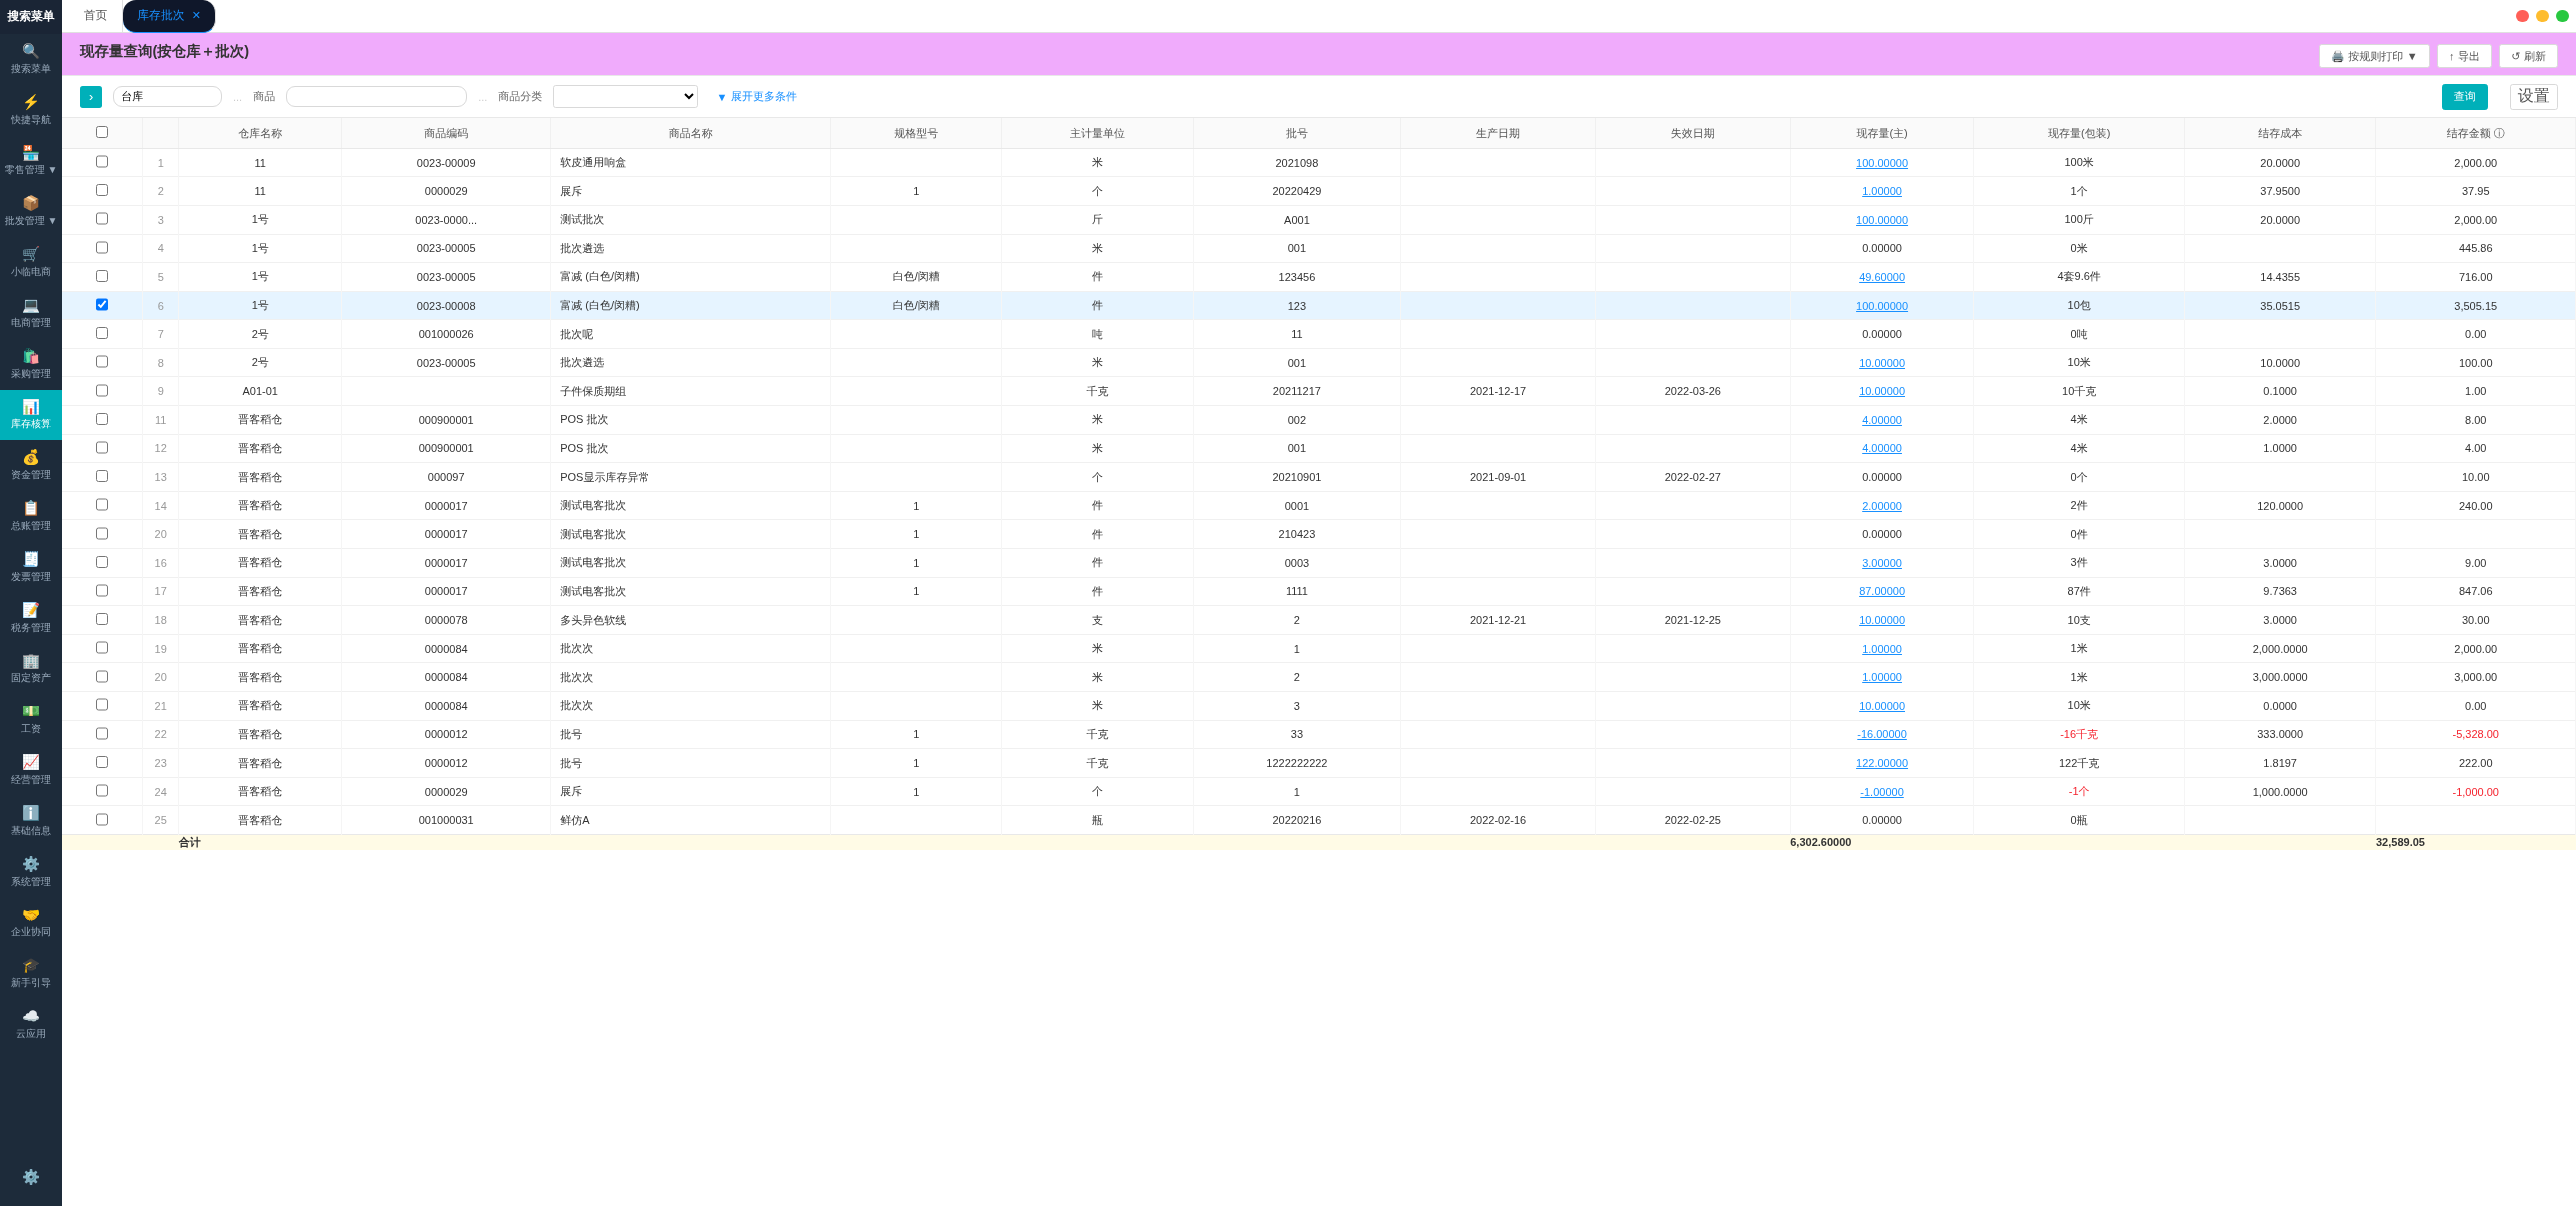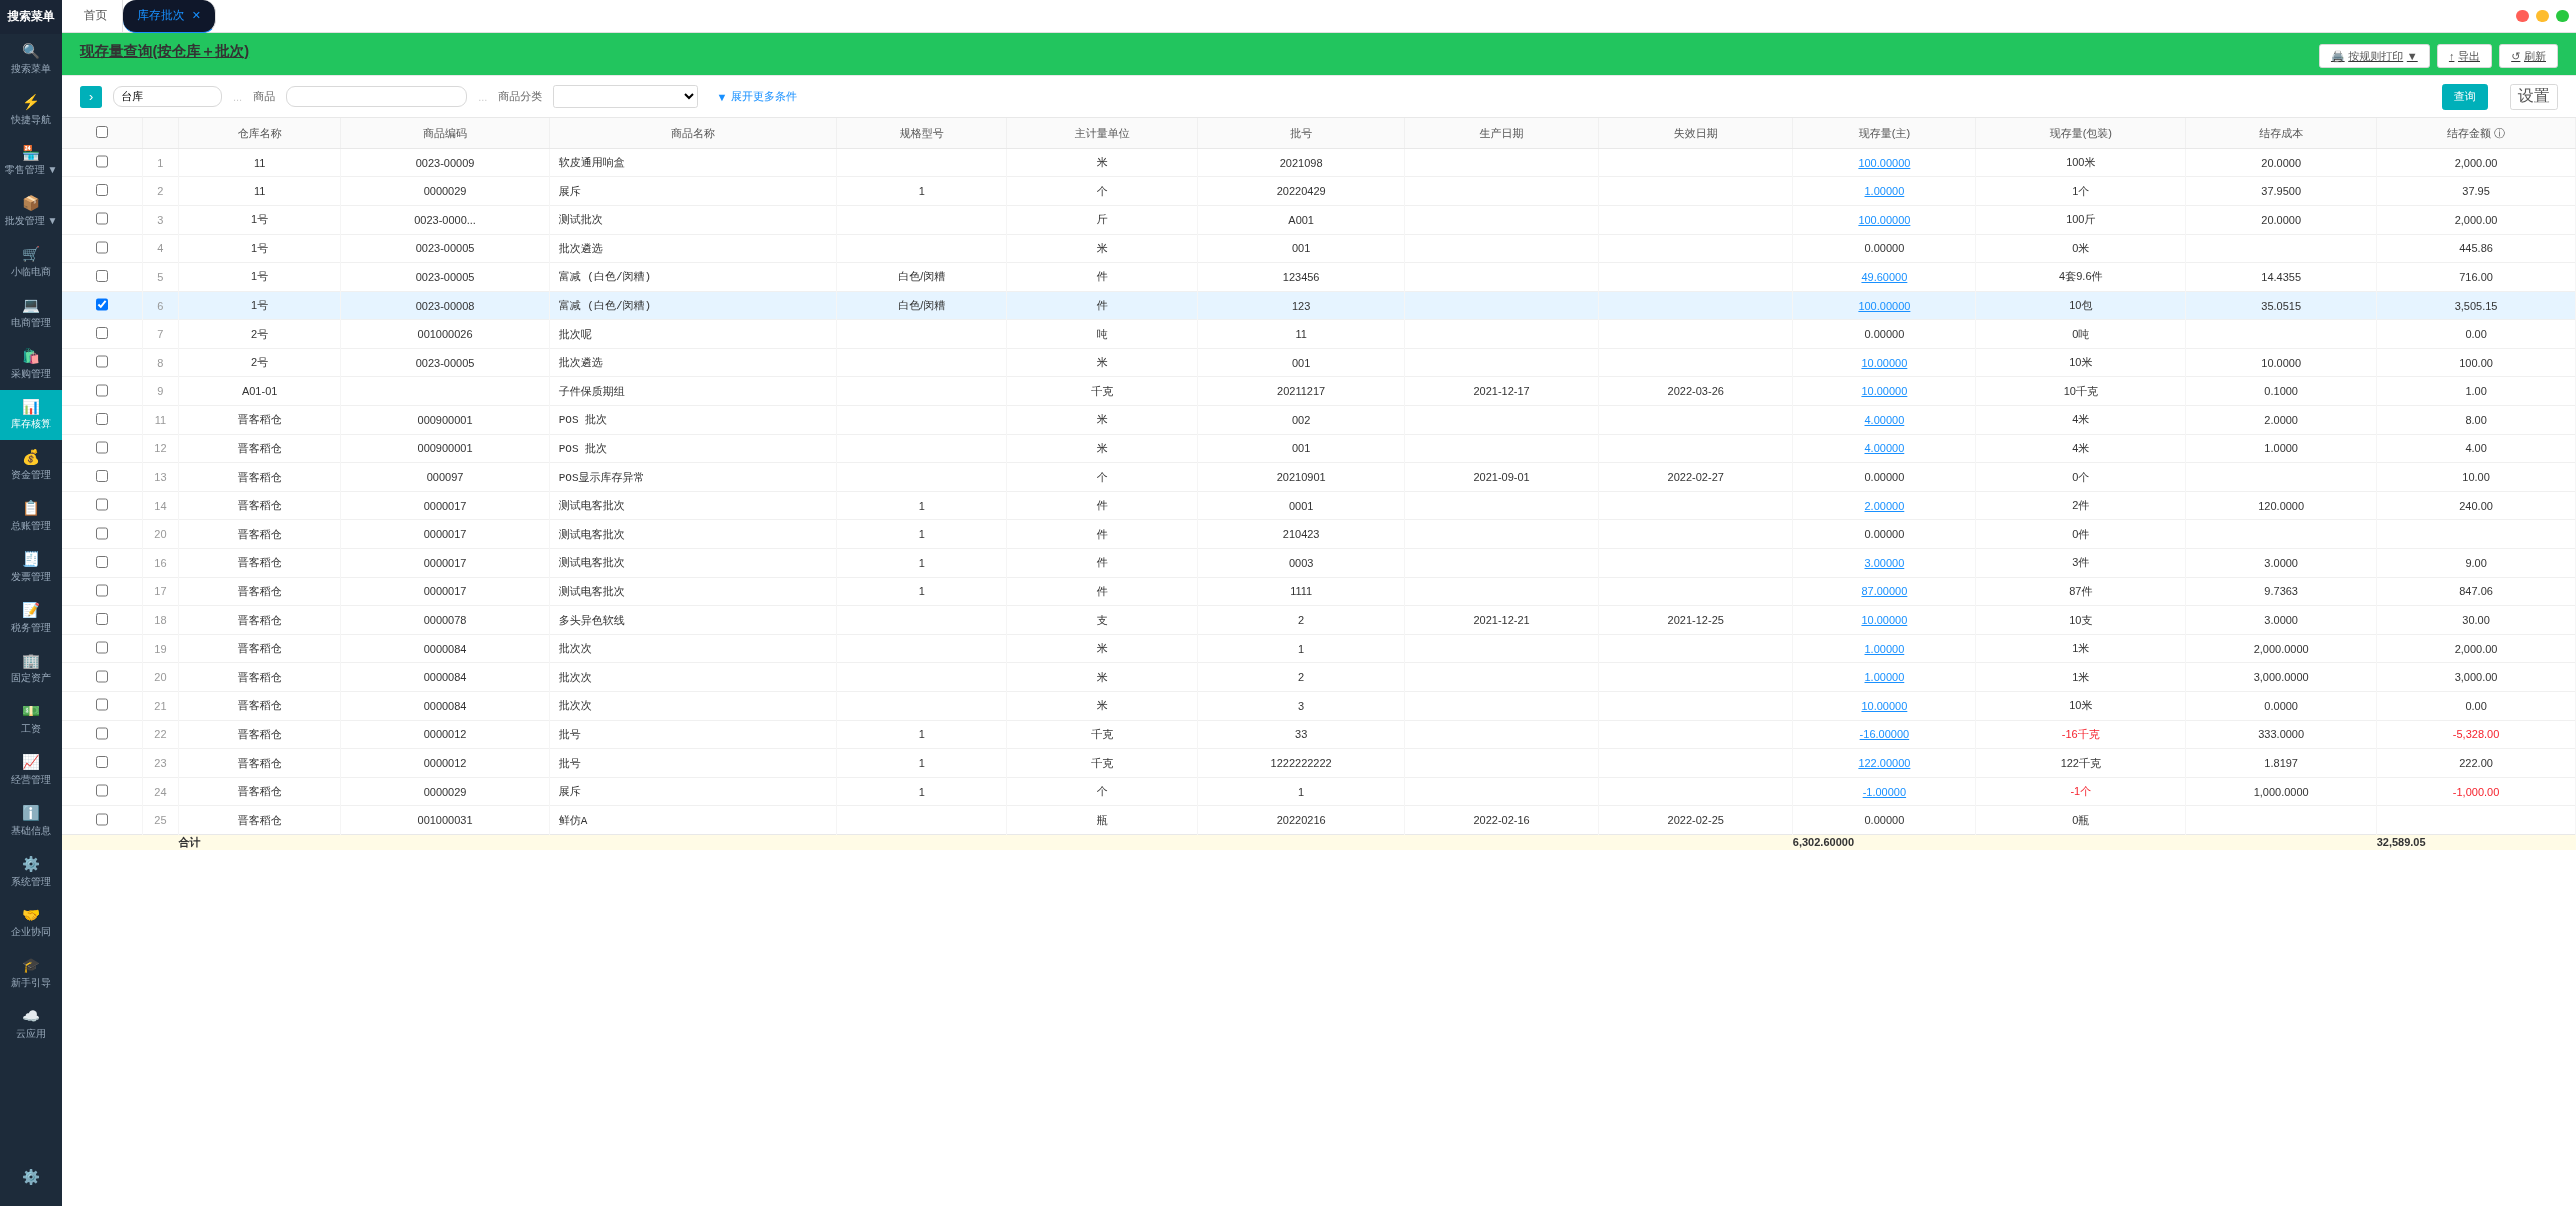--- a/index.html
+++ b/index.html
@@ -40,21 +40,21 @@
     .expand-btn { color: #1890ff; cursor: pointer; font-size: 11px; display: flex; align-items: center; gap: 3.6px; margin-left: 7.2px; }
     .search-arrow { width: 22px; height: 22px; background: #00b0b9; color: #fff; border-radius: 2.7px; display: flex; align-items: center; justify-content: center; cursor: pointer; font-size: 12.7px; }
 
     
     .table-container { flex: 1; overflow: auto; background: #fff; margin: 0; }
     table { width: 100%; border-collapse: collapse; font-size: 11px; }
     thead th { background: #fafafa; border-bottom: 0.9px solid #e8e8e8; border-right: 0.9px solid #f0f0f0; padding: 7.2px 9px; text-align: center; font-weight: 500; color: #555; white-space: nowrap; position: sticky; top: 0; z-index: 1; }
     tbody tr { border-bottom: 0.9px solid #f0f0f0; }
     tbody tr.selected { background: #e6f4ff; }
     tbody td { padding: 6.3px 9px; border-right: 0.9px solid #f5f5f5; text-align: center; color: #333; white-space: nowrap; }
-    tbody td.text-left { text-align: left; font-family: Liberation Mono, monospace; }
+    tbody td.text-left { text-align: left; }
     tbody td.text-red { color: #f5222d; }
     tbody td a, tbody td .link { color: #1890ff; text-decoration: underline; cursor: pointer; }
     .footer-row td { background: #fffbe6; font-weight: bold; border-top: 1.8px solid #e8e8e8; }
     .seq-col { color: #999; width: 36px; }
     .checkbox { width: 12.7px; height: 12.7px; cursor: pointer; }
   </style>
 </head>
 <body>
 
 <div class="sidebar">
@@ -160,21 +160,21 @@
       <span>库存批次</span>
       <span class="close-btn">✕</span>
     </div>
     <div class="window-controls">
       <div class="window-control-btn win-close"></div>
       <div class="window-control-btn win-min"></div>
       <div class="window-control-btn win-max"></div>
     </div>
   </div>
 
-  <div style="background:#22c55e; padding: 9px 18px 5.4px 18px; border-bottom: 0.9px solid #e8e8e8; display:flex; align-items:center; justify-content:space-between;text-decoration:underline;">
+  <div style="background:#f0abfc; padding: 9px 18px 5.4px 18px; border-bottom: 0.9px solid #e8e8e8; display:flex; align-items:center; justify-content:space-between;">
     <h1 class="page-title">现存量查询(按仓库＋批次)</h1>
     <div style="display:flex;align-items:center;gap:7.2px;">
       <button class="btn">
         <span>🖨️</span>
         <span>按规则打印</span>
         <span>▼</span>
       </button>
       <button class="btn">
         <span>↑</span>
         <span>导出</span>

